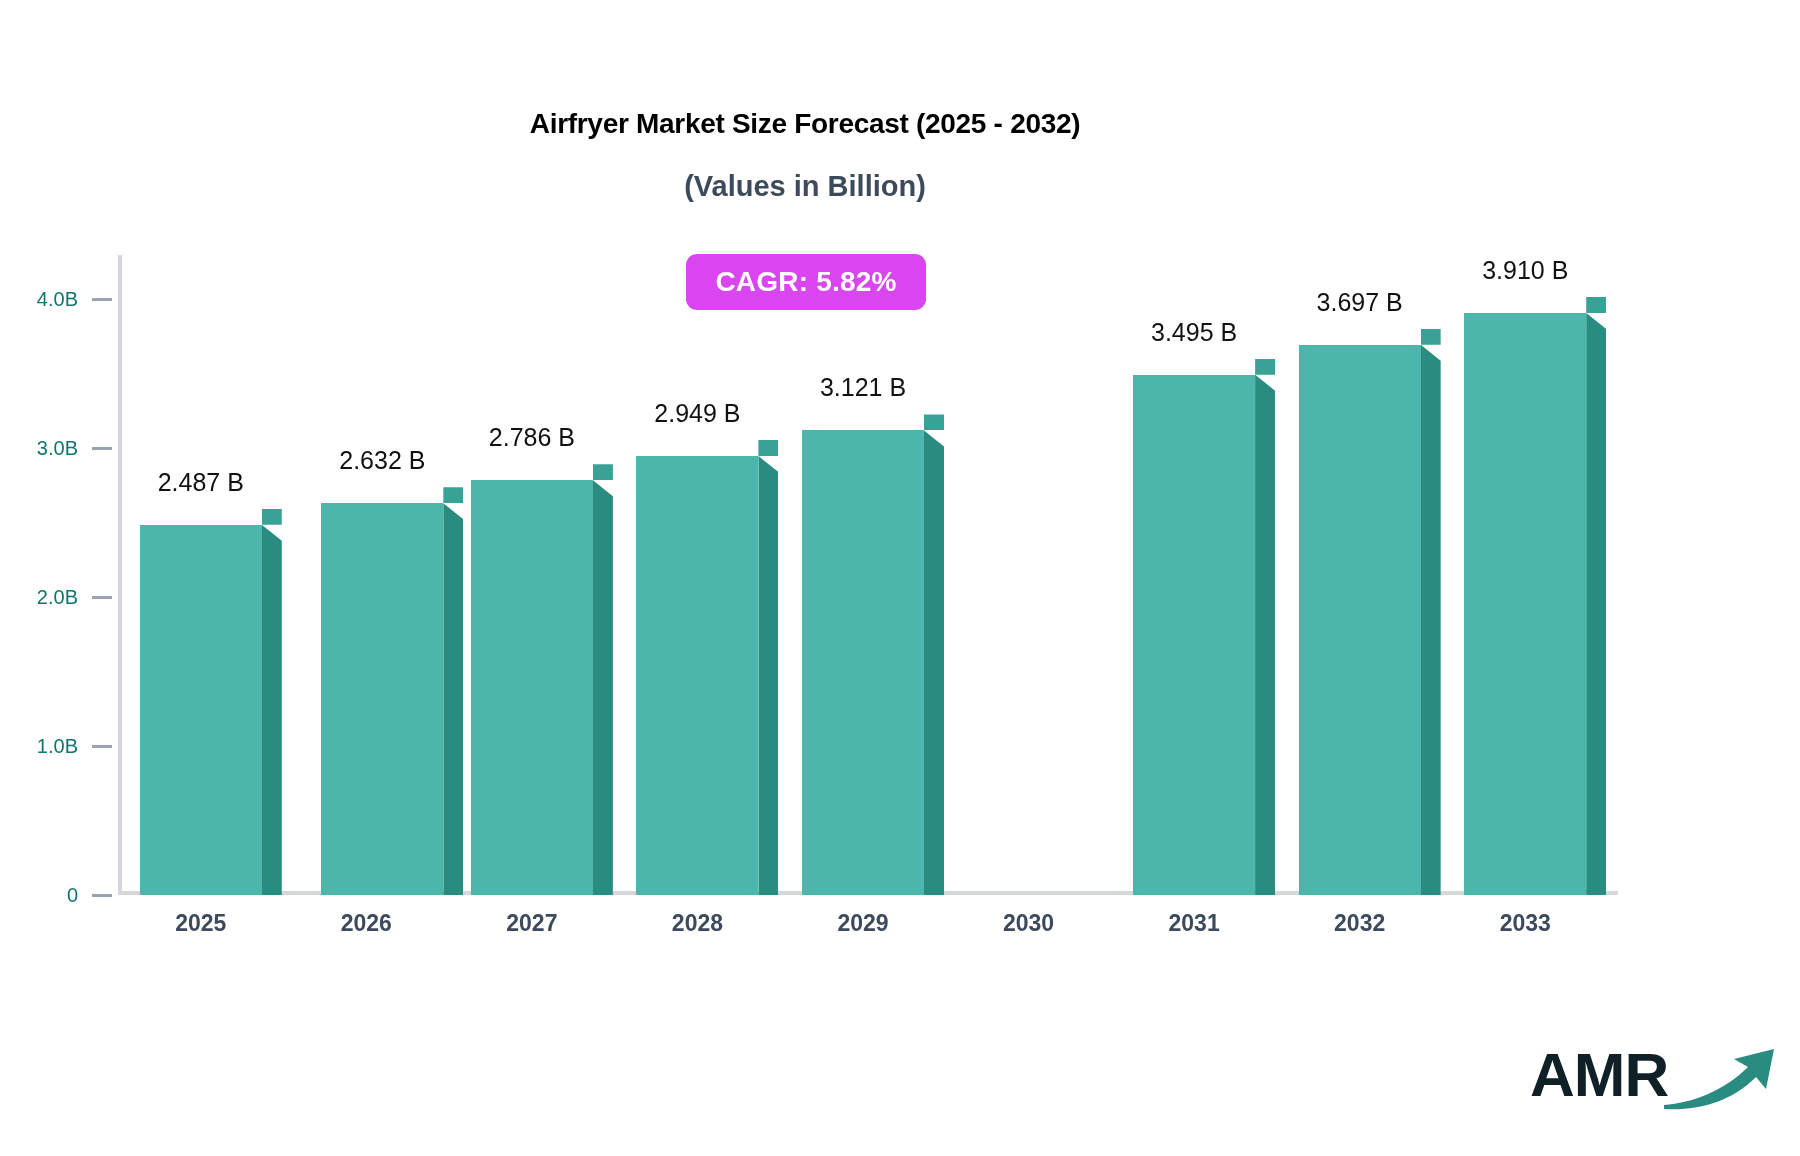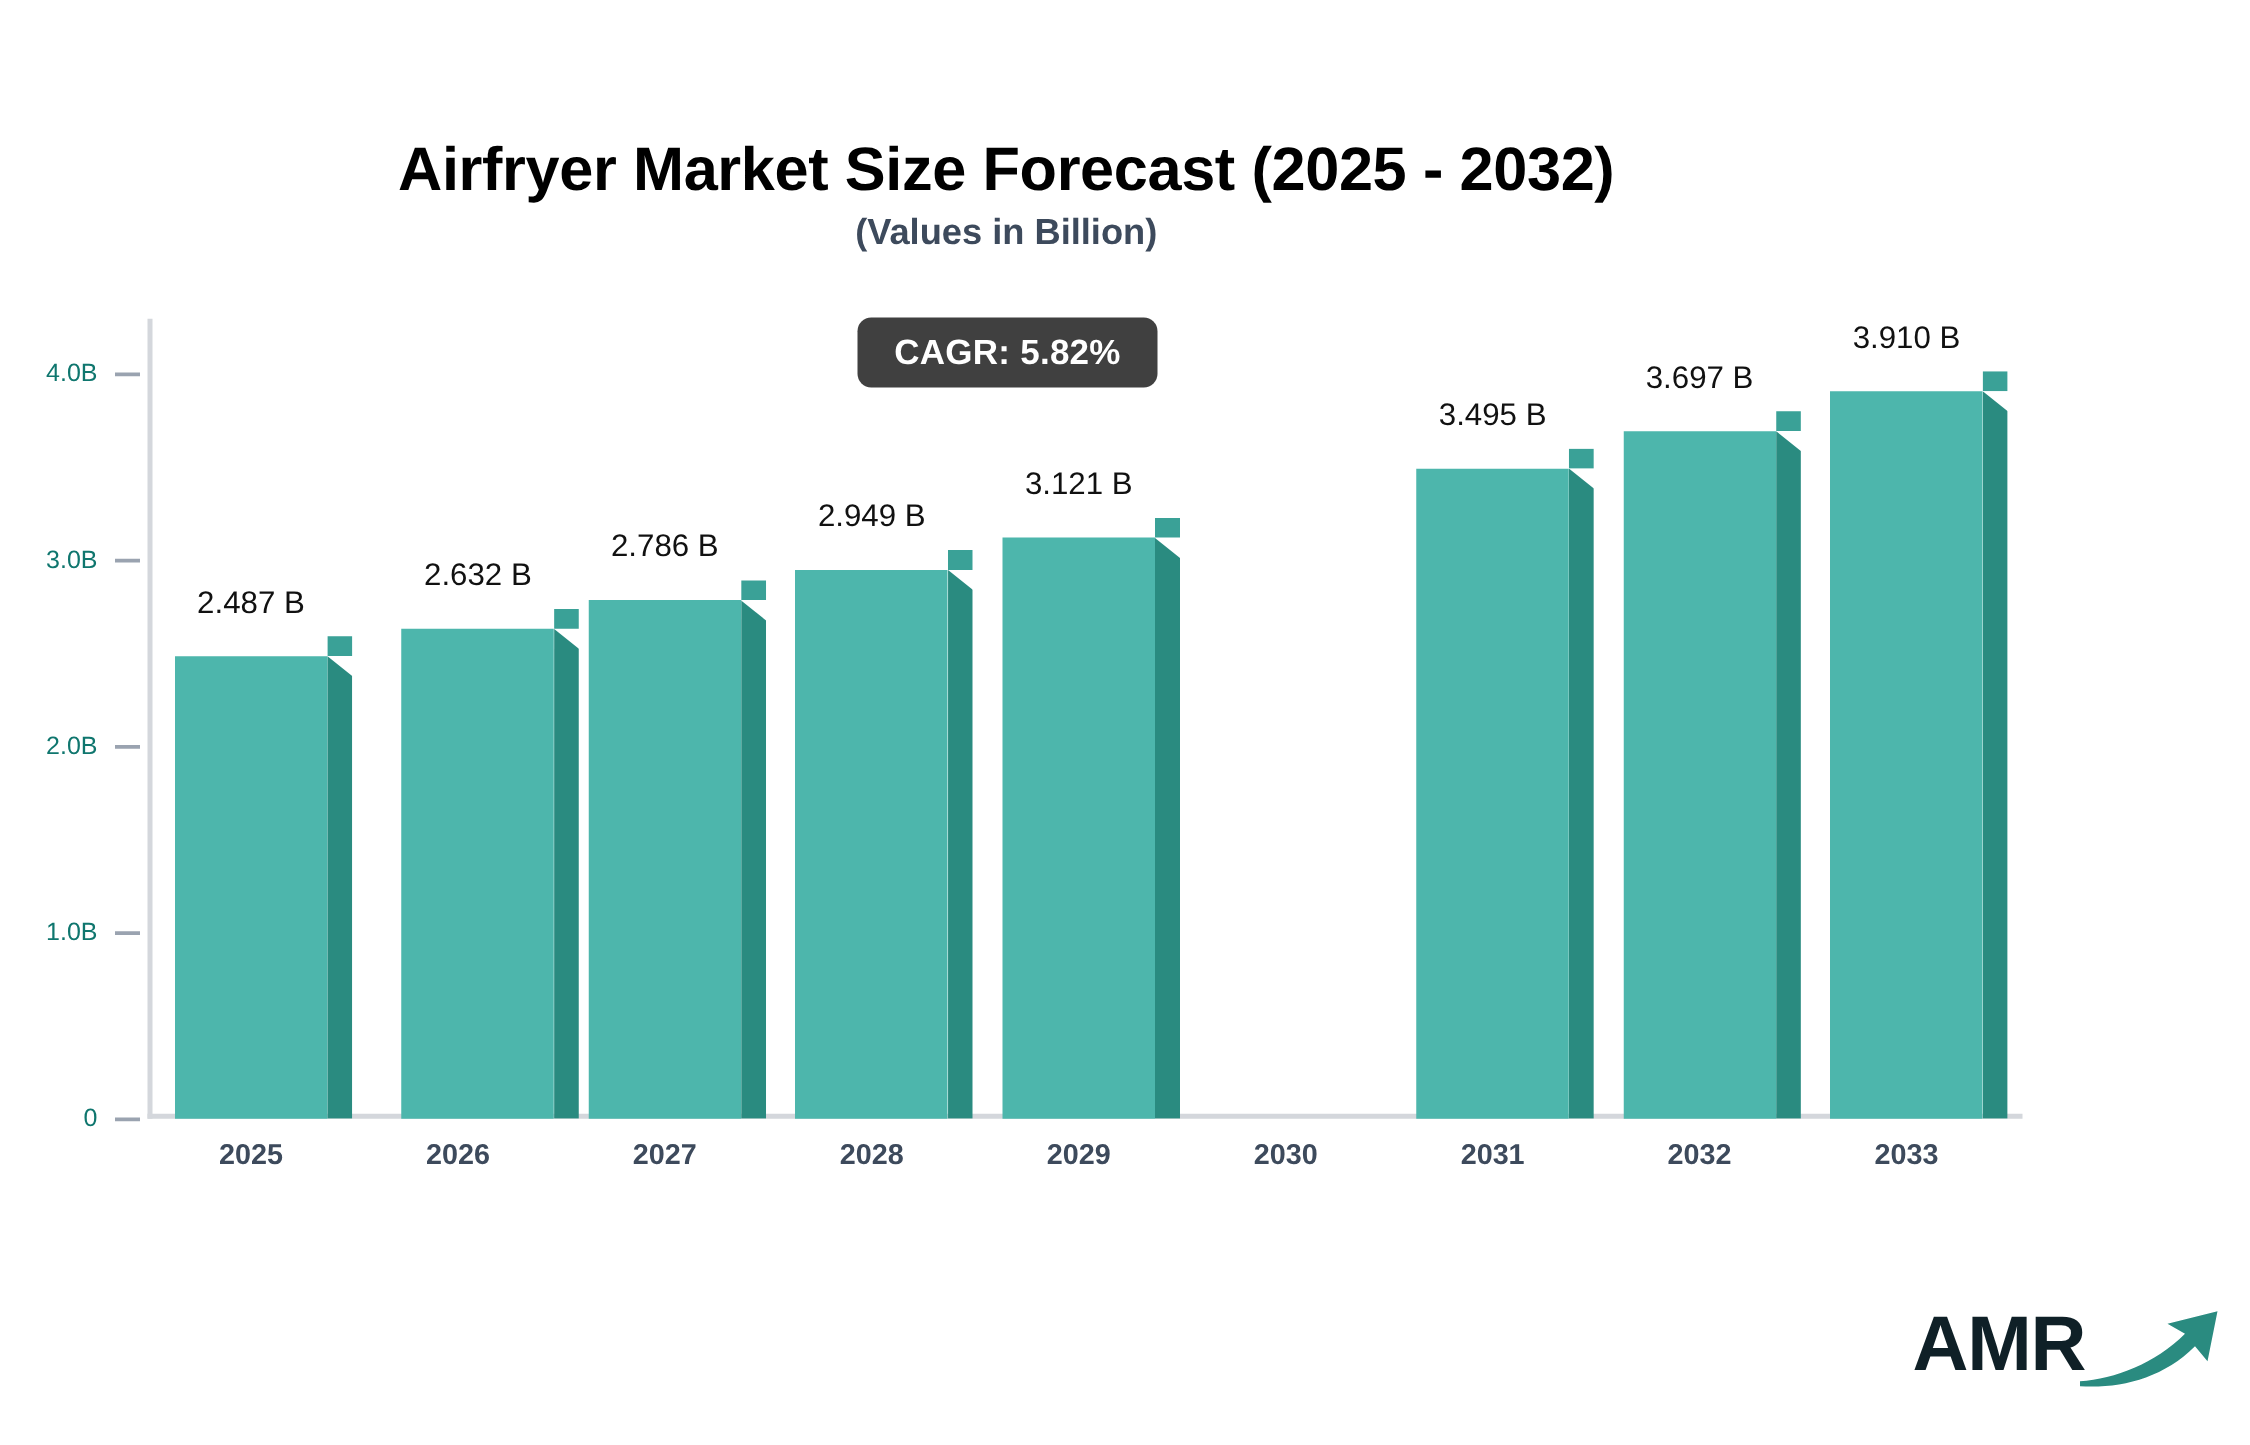--- a/index.html
+++ b/index.html
@@ -14,21 +14,21 @@
     width:1800px; height:1156px;
     background:#ffffff;
   }
 
   
   #chart-title {
     position:absolute;
     left:0; top:108px;
     width:1610px;
     text-align:center;
-    font-size:49px;
+    font-size:28px;
     font-weight:bold;
     color:#000000;
     letter-spacing:-0.3px;
     white-space:nowrap;
   }
   #chart-subtitle {
     position:absolute;
     left:0; top:170px;
     width:1610px;
     text-align:center;
@@ -36,21 +36,21 @@
     font-weight:bold;
     color:#3d4a5c;
     white-space:nowrap;
   }
 
   
   #cagr-badge {
     position:absolute;
     left:686px; top:254px;
     width:240px; height:56px;
-    background:#404040;
+    background:#d946ef;
     border-radius:11px;
     display:flex;
     align-items:center;
     justify-content:center;
     color:#ffffff;
     font-size:28px;
     font-weight:600;
     letter-spacing:0.2px;
     white-space:nowrap;
     z-index:40;

